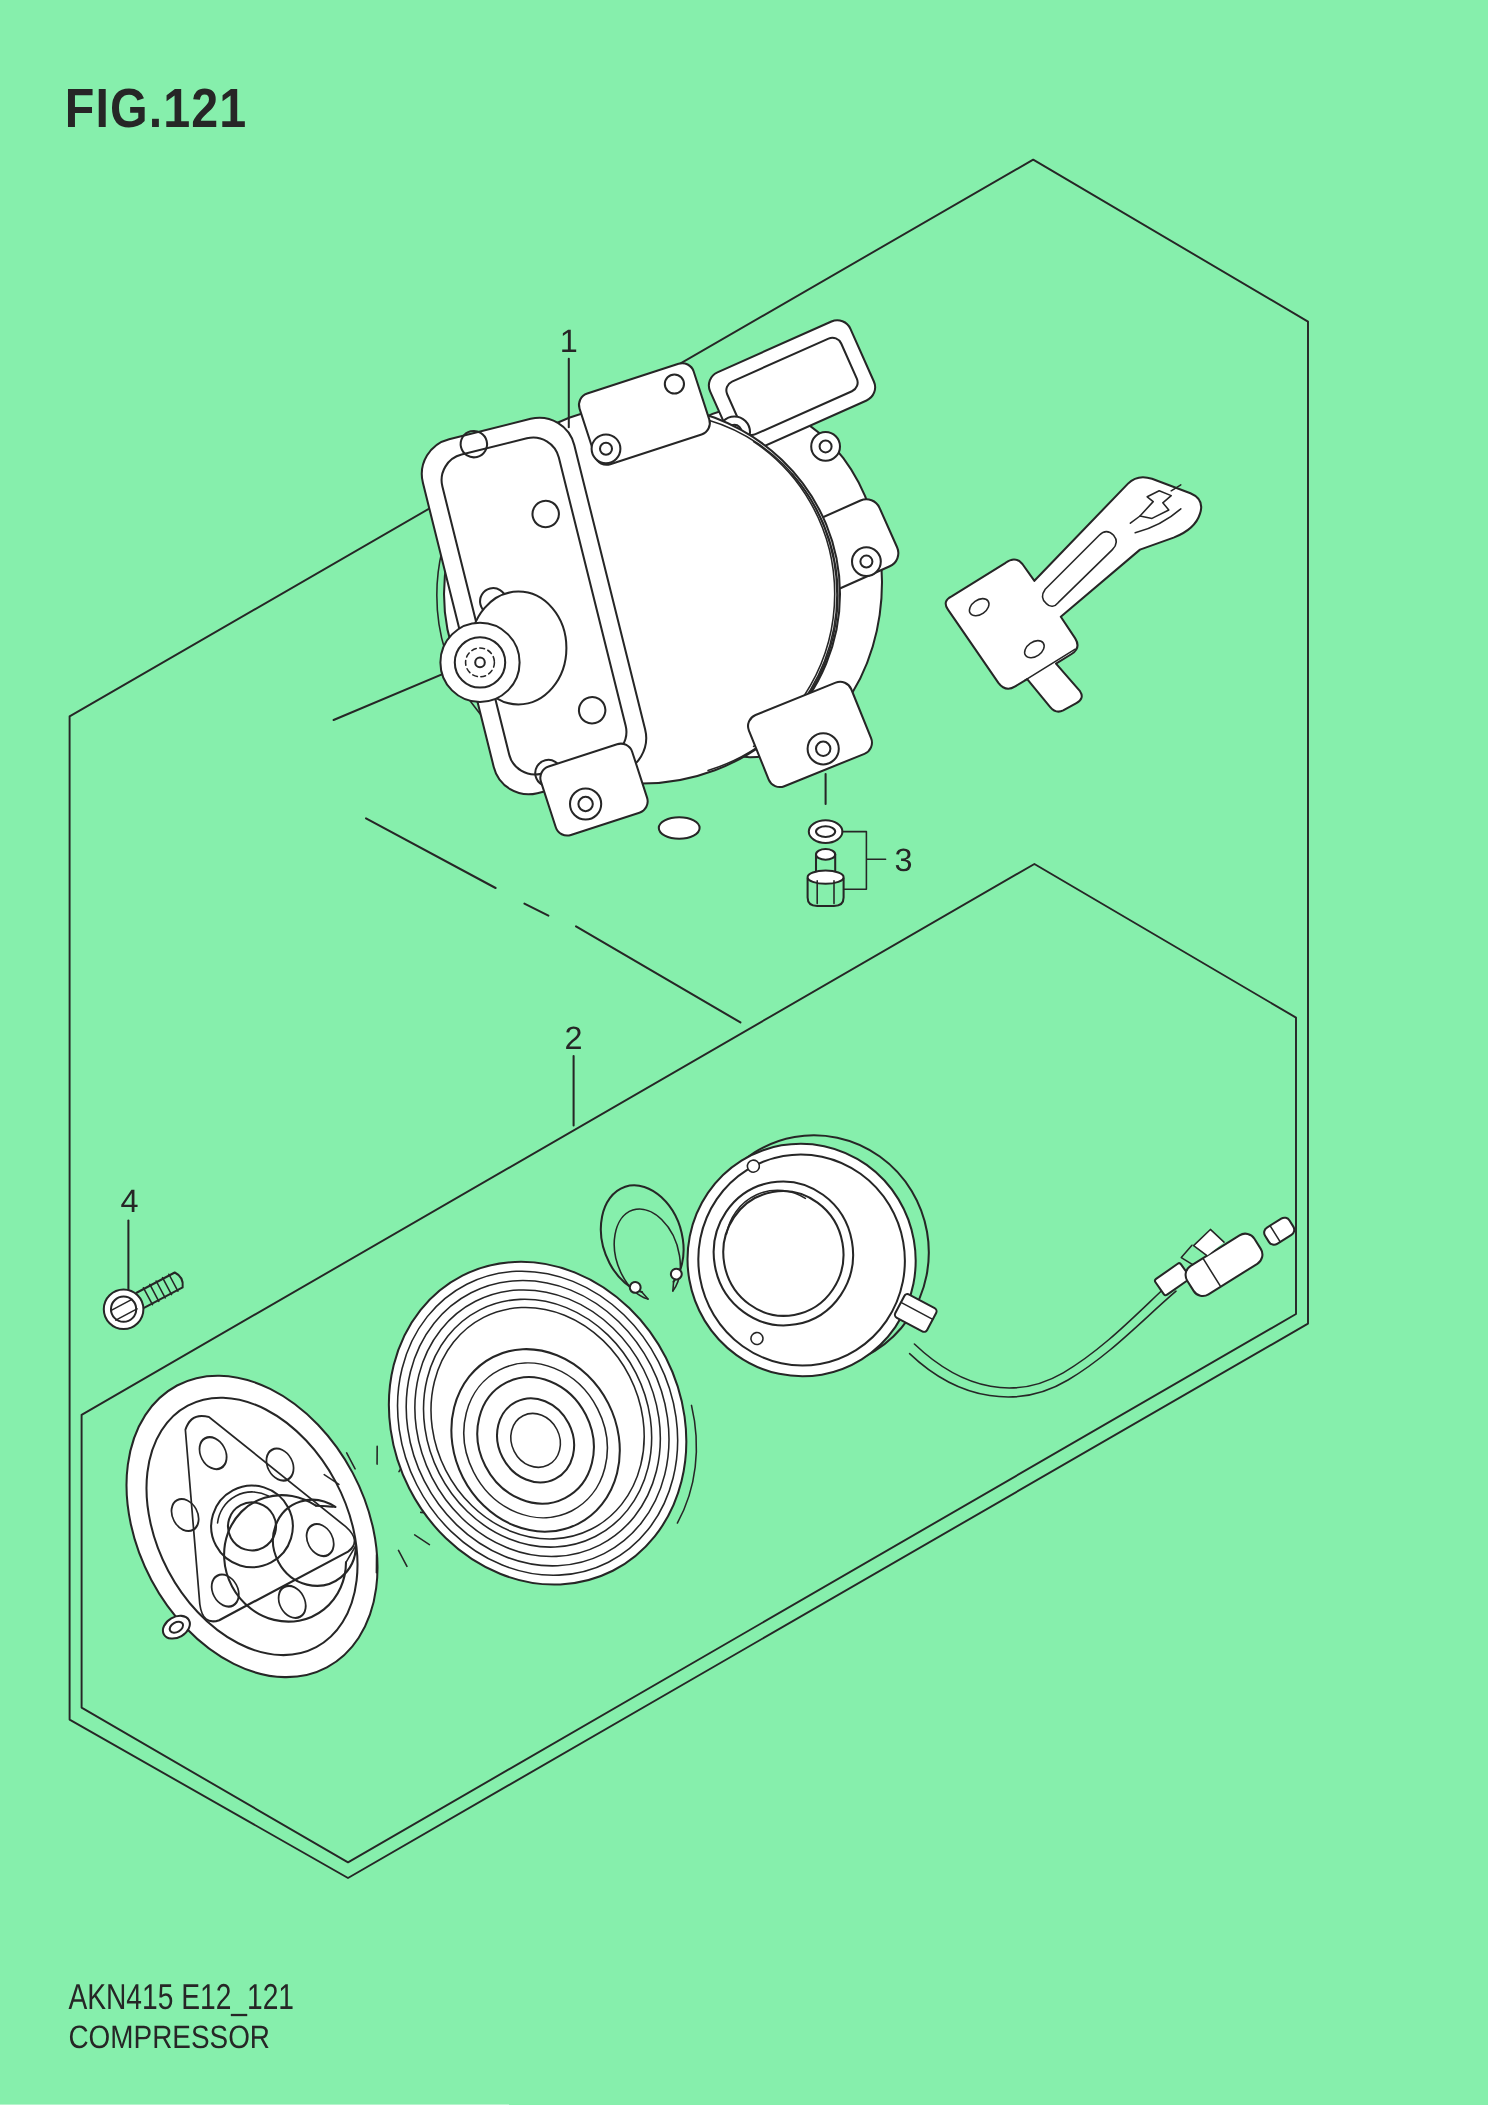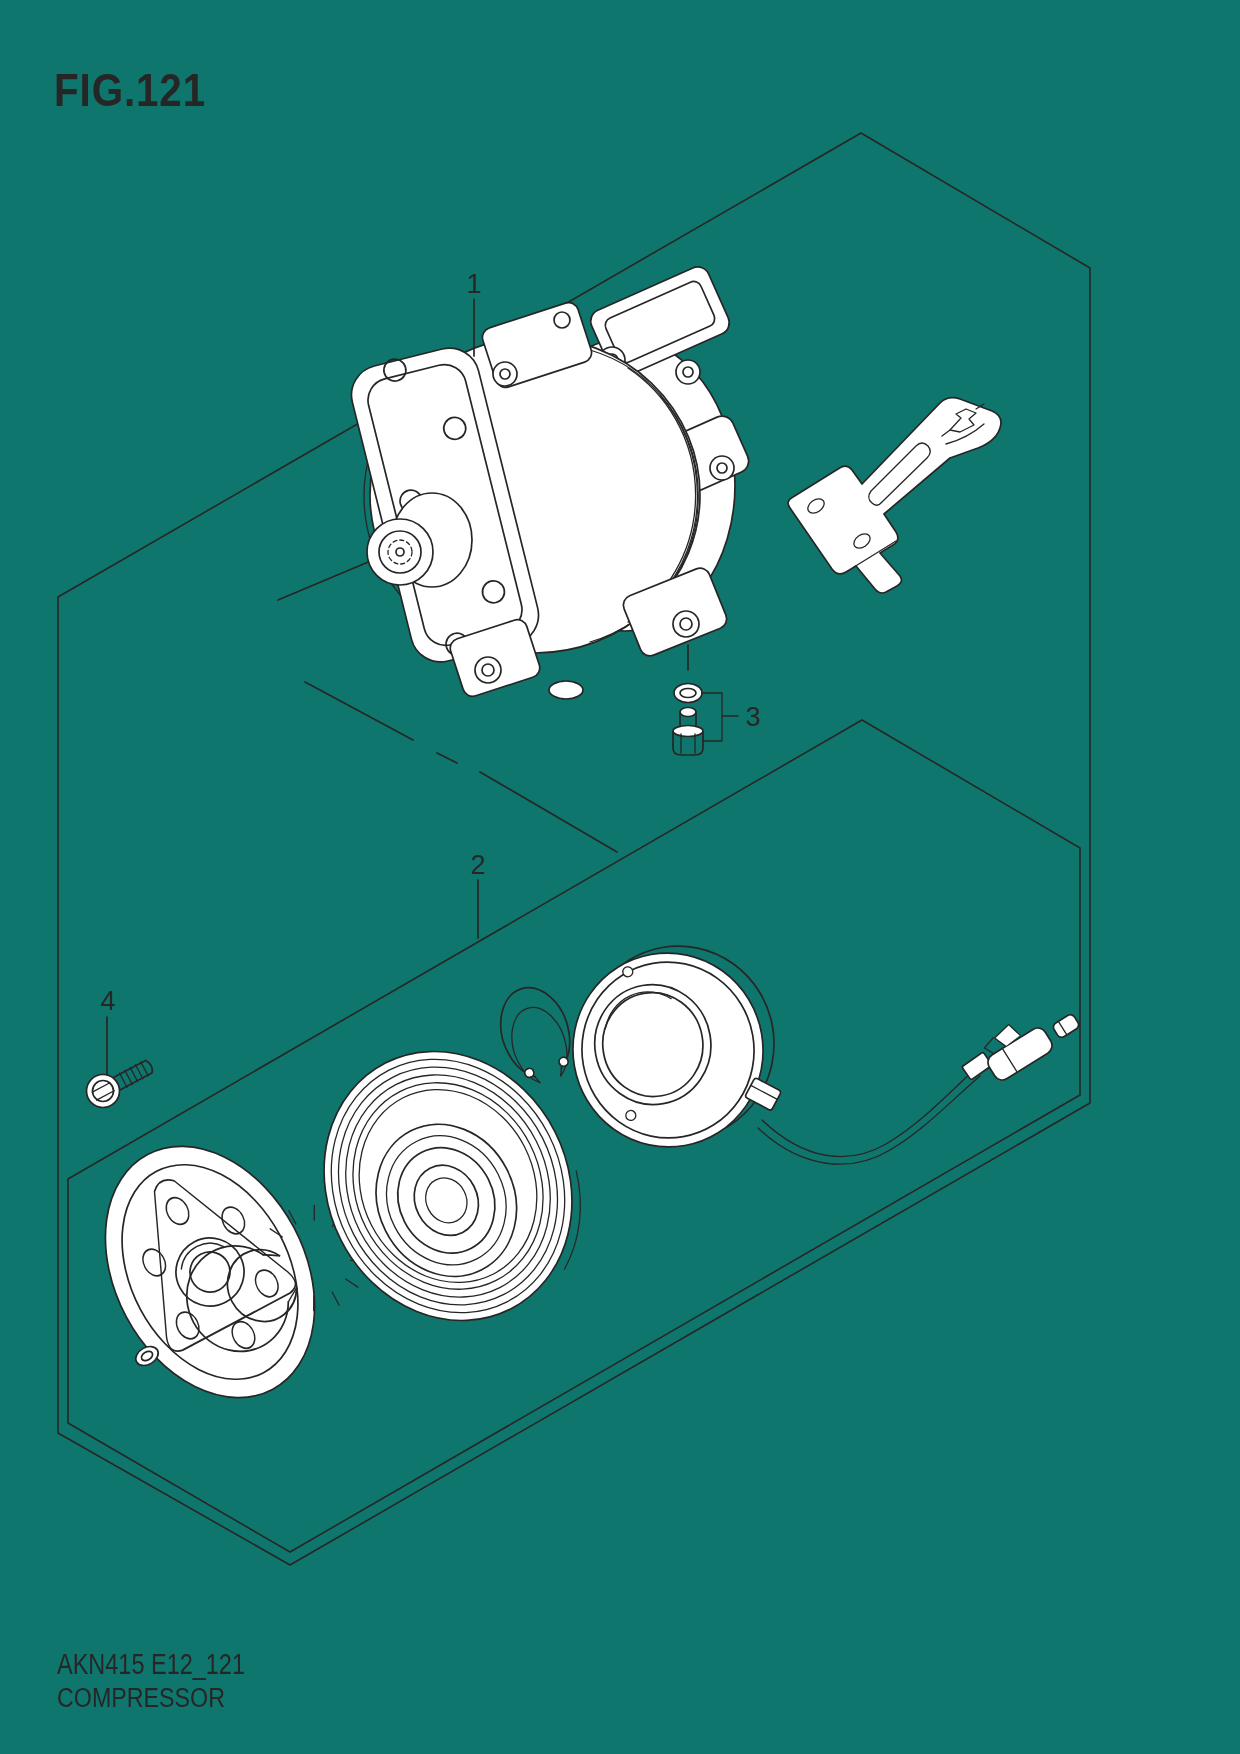--- a/index.html
+++ b/index.html
@@ -1,17 +1,17 @@
 <!DOCTYPE html>
 <html style="--line-color: #262626;"><head>
 <meta charset="utf-8">
 <style>
   :root { --line-color:#262626; }
   html,body { margin:0; padding:0; background:#fff; }
-  .page { width:1240px; height:1754px; position:relative; background:#0f766e;
+  .page { width:1240px; height:1754px; position:relative; background:#86efac;
           font-family:"Liberation Sans", sans-serif; }
   svg { display:block; }
   svg path, svg ellipse, svg circle, svg rect, svg line, svg polyline {
     stroke:var(--line-color); stroke-width:1.7; fill:none;
     stroke-linecap:round; stroke-linejoin:round;
   }
   svg .f { fill:#ffffff; }
   svg .thin { stroke-width:1.3; }
   svg .panel { stroke-width:1.6; }
   svg text { fill:var(--line-color); stroke:none; font-family:"Liberation Sans", sans-serif; }

